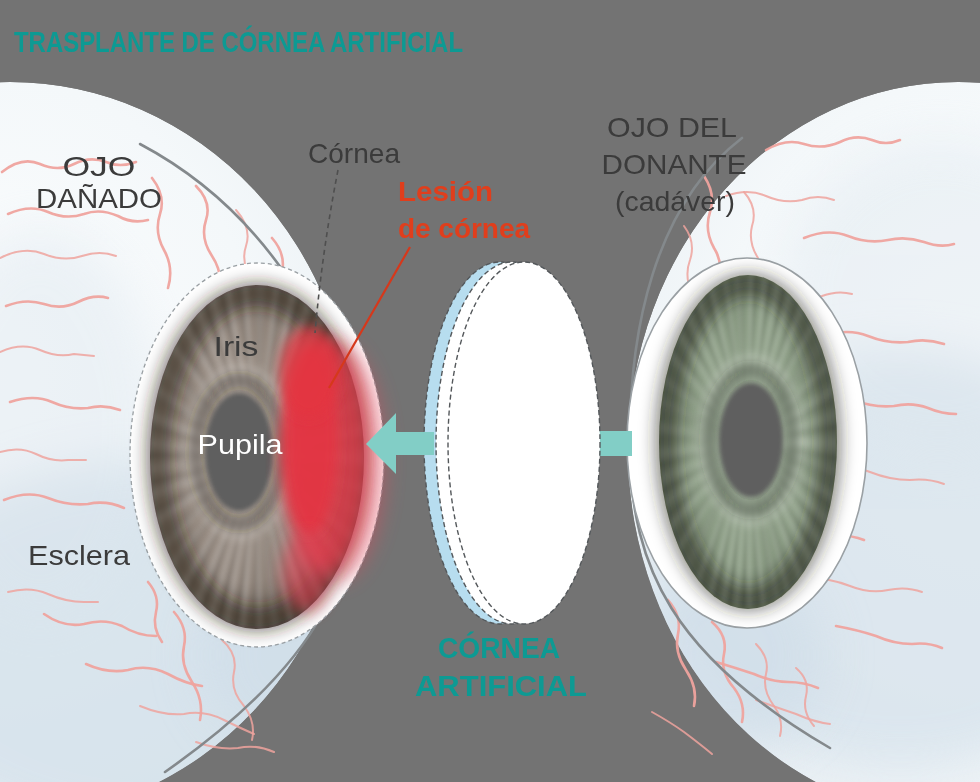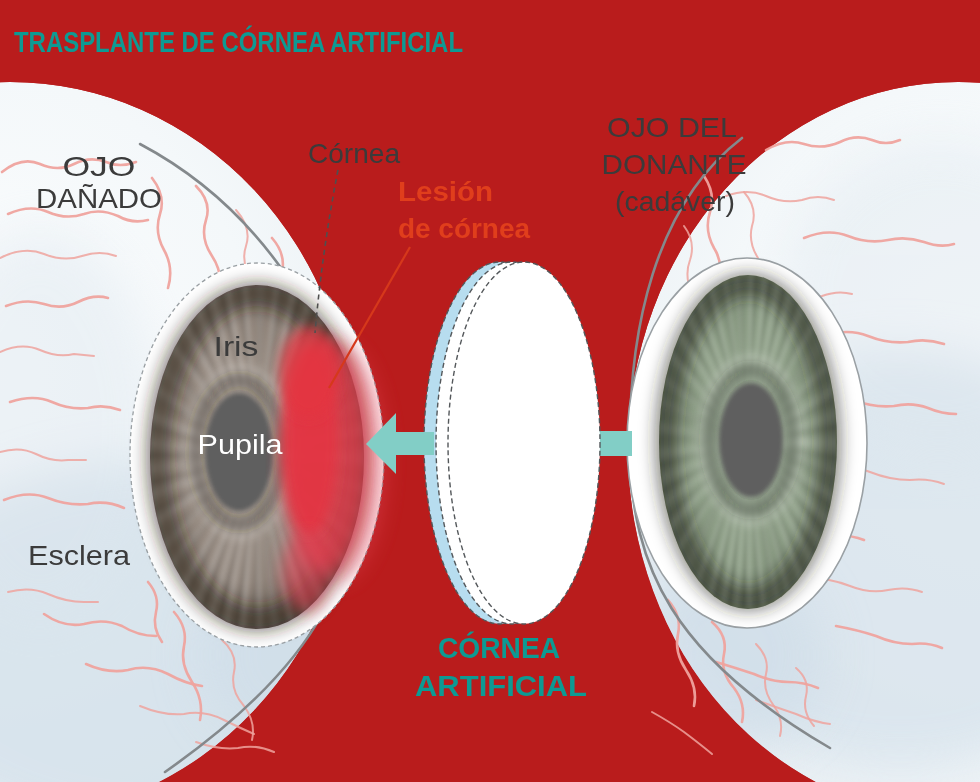--- a/index.html
+++ b/index.html
@@ -1,16 +1,16 @@
 <!DOCTYPE html>
 <html><head>
 <meta charset="utf-8">
 <style>
   html,body{margin:0;padding:0;background:#fff;}
-  .stage{position:relative;width:980px;height:782px;background:#b91c1c;overflow:hidden;
+  .stage{position:relative;width:980px;height:782px;background:#737373;overflow:hidden;
          font-family:"Liberation Sans",sans-serif;}
   svg{position:absolute;left:0;top:0;display:block;}
   text{font-family:"Liberation Sans",sans-serif;}
   .title-txt{font-size:30px;font-weight:700;fill:#0D9A93;}
   .lbl{font-size:28px;fill:#3B3B3B;}
   .lbl-red{font-size:28px;font-weight:700;fill:#E03E1C;}
   .lbl-white{font-size:28px;fill:#FFFFFF;}
   .teal-big{font-size:29px;font-weight:700;fill:#0D9A93;}
   .vessel{stroke:#EFA39E;stroke-width:2.6;fill:none;stroke-linecap:round;opacity:.95;}
   .vessel-thin{stroke:#EFA39E;stroke-width:2;fill:none;stroke-linecap:round;opacity:.85;}

